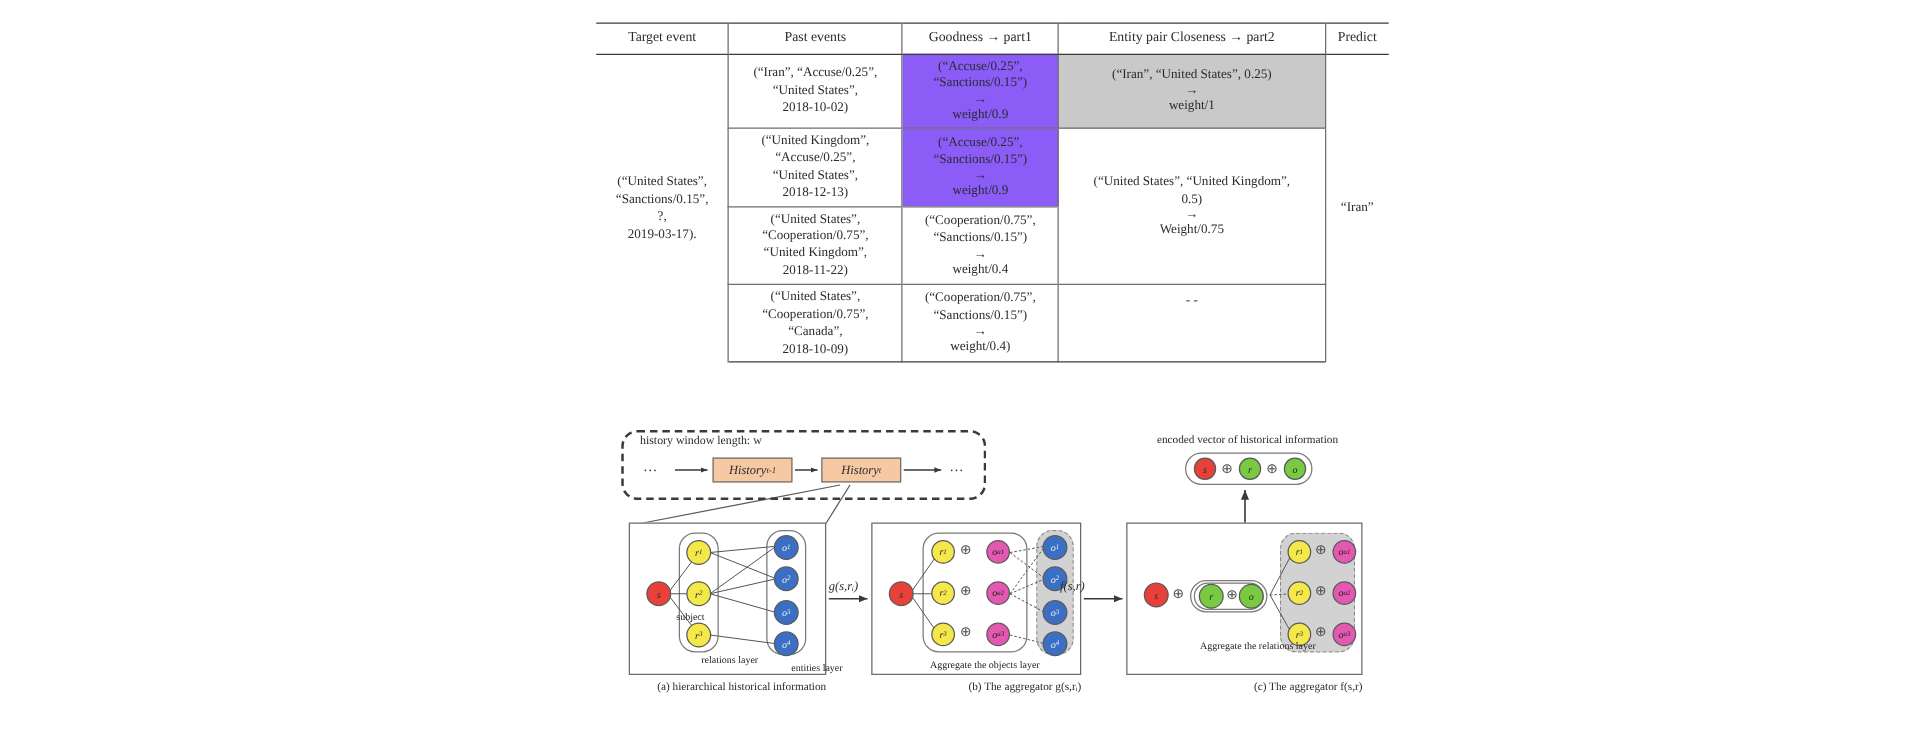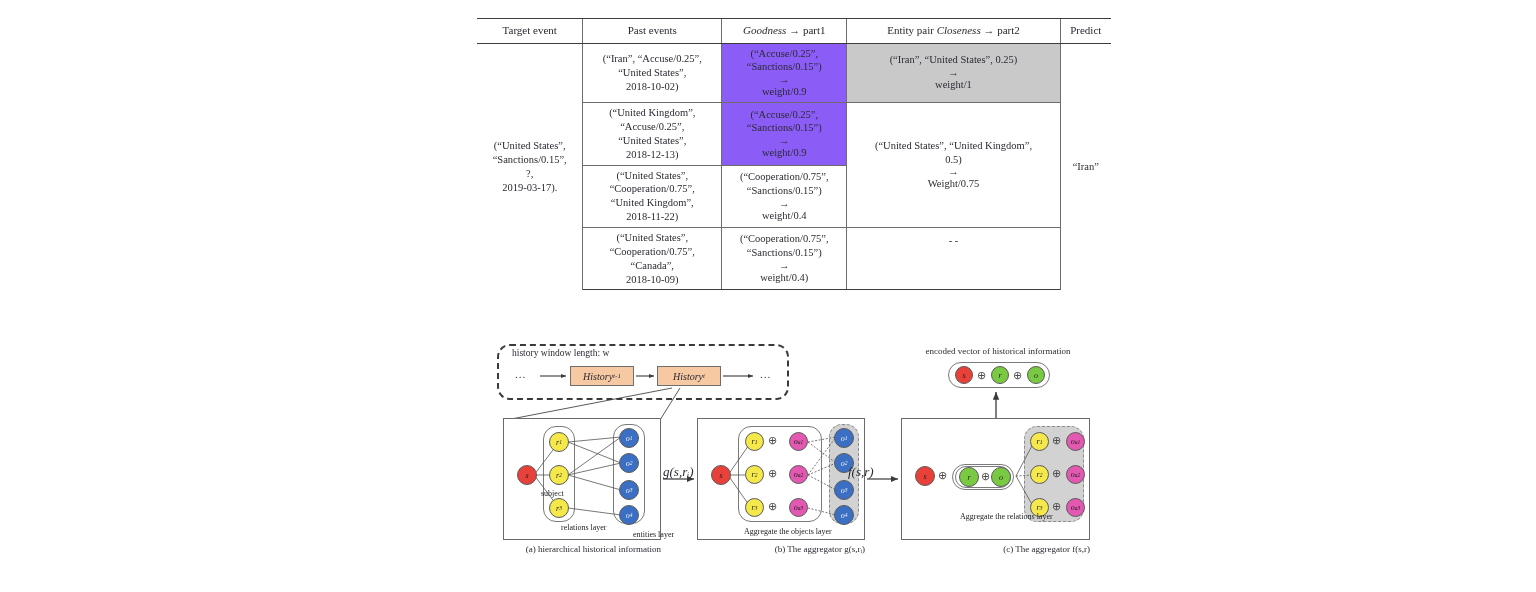--- a/index.html
+++ b/index.html
@@ -38,21 +38,21 @@
     font-size: 11px;
   }
   #example-table thead th.colsep { border-left: 1px solid #6d6d6d; text-align: center; }
   #example-table tbody tr td { border-top: 1px solid #6d6d6d; }
   #example-table tbody tr:first-child td { border-top: none; }
   #example-table tbody tr:last-child td { border-bottom: 1.4px solid #3d3d3d; }
   .edge-l { border-left: none !important; }
   .edge-r { border-right: none !important; }
   .cell-p1 { background: #8b5cf6; }
   .cell-p2 { background: #c9c9c9; }
-  .ital { font-style: italic; }
+  .ital { }
   .arrow-line { display: block; line-height: 1.05; }
   .ln { display: block; white-space: nowrap; }
 
   
   #figure { position: absolute; left: 0; top: 330px; width: 1536px; height: 262px; }
 
   .hist-window {
     position: absolute; left: 497px; top: 14px;
     width: 292px; height: 56px;
     border: 2px dashed #3a3a3a;
@@ -127,21 +127,21 @@
   }
   .grp-shaded { background: #d2d2d2; border: 1px dashed #8a8a8a; }
   .grp-dbl { border-radius: 14px; }
   .txt {
     position: absolute;
     font-size: 8px; white-space: nowrap; color: #222;
     z-index: 5;
     padding-left: 30px;
   }
   .conn-label {
-    position: absolute; font-size: 13px; font-style: italic;
+    position: absolute; font-size: 10px; font-style: italic;
     white-space: nowrap; z-index: 6;
   }
   .enc-label {
     position: absolute; left: 884px; top: 16px;
     width: 228px; text-align: center;
     font-size: 9px; white-space: nowrap;
   }
   .enc-capsule {
     position: absolute; left: 948px; top: 32px;
     width: 102px; height: 26px;

